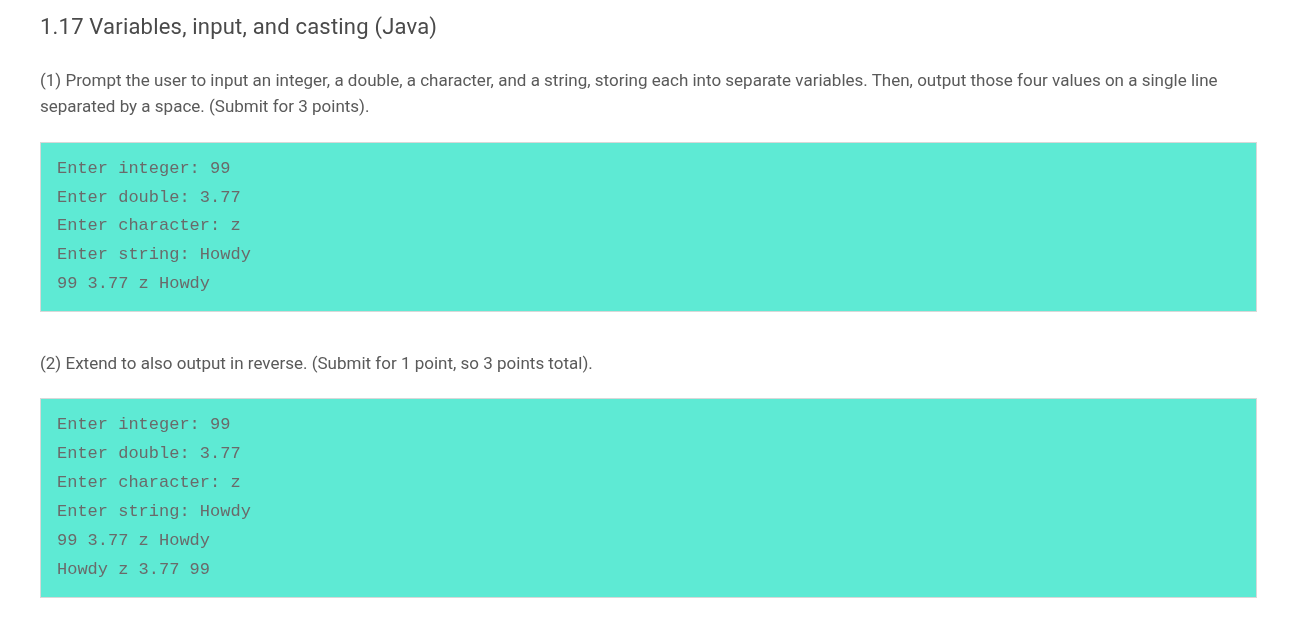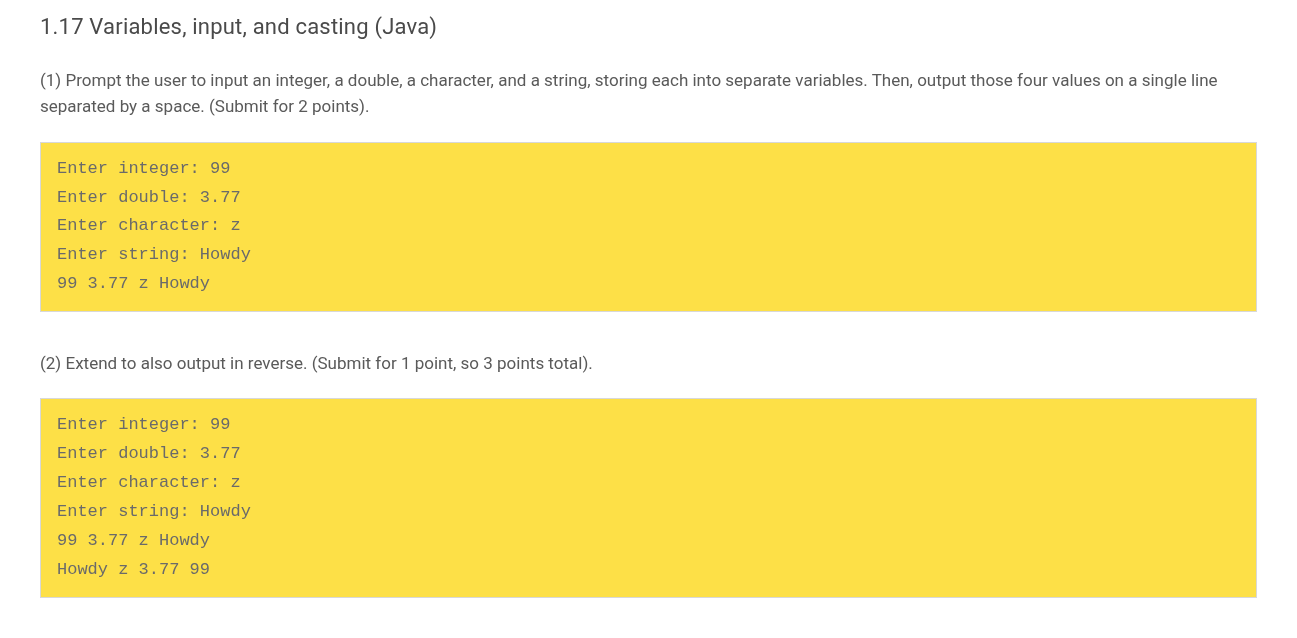--- a/index.html
+++ b/index.html
@@ -23,41 +23,41 @@
       letter-spacing: 0.2px;
     }
     p {
       font-size: 17px;
       line-height: 1.55;
       color: #5a5a5a;
       margin-bottom: 22px;
       font-weight: 400;
     }
     pre {
-      background: #fde047;
+      background: #5eead4;
       border: 1px solid #d8d8d8;
       padding: 12px 16px;
       font-family: "Courier New", Courier, monospace;
       font-size: 17px;
       line-height: 1.7;
       color: #6a6a6a;
       white-space: pre;
       margin-bottom: 38px;
       overflow-x: auto;
     }
     pre:last-child {
       margin-bottom: 0;
     }
   </style>
 </head>
 <body>
 
 <h1>1.17 Variables, input, and casting (Java)</h1>
 
-<p>(1) Prompt the user to input an integer, a double, a character, and a string, storing each into separate variables. Then, output those four values on a single line separated by a space. (Submit for 2 points).</p>
+<p>(1) Prompt the user to input an integer, a double, a character, and a string, storing each into separate variables. Then, output those four values on a single line separated by a space. (Submit for 3 points).</p>
 
 <pre>Enter integer: 99
 Enter double: 3.77
 Enter character: z
 Enter string: Howdy
 99 3.77 z Howdy</pre>
 
 <p>(2) Extend to also output in reverse. (Submit for 1 point, so 3 points total).</p>
 
 <pre>Enter integer: 99

